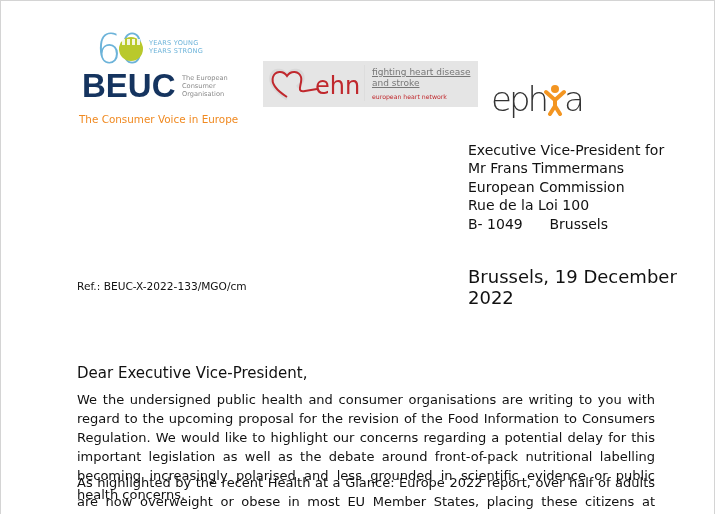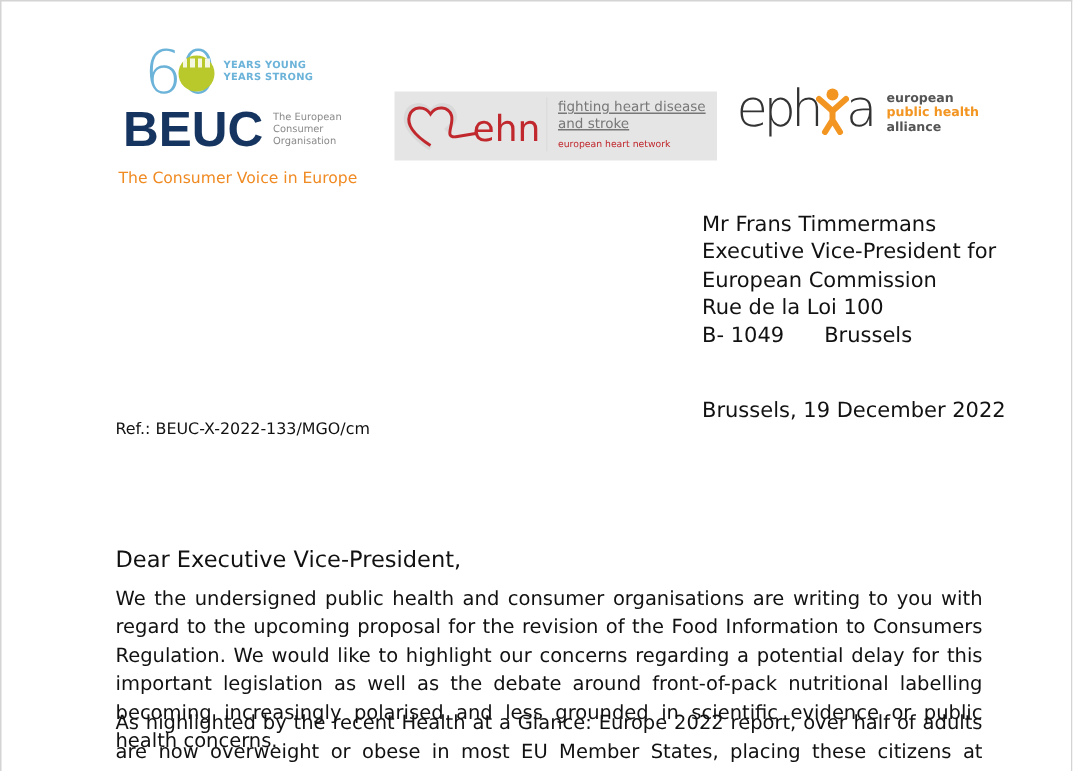--- a/index.html
+++ b/index.html
@@ -4,43 +4,43 @@
 <style>
   html, body { margin: 0; padding: 0; background: #ffffff; }
   body { width: 715px; height: 515px; overflow: hidden; position: relative; font-family: "DejaVu Sans", sans-serif; color: #111; }
   .page { position: absolute; left: 0; top: 0; width: 713px; height: 513px; border: 1px solid #d4d4d4; border-bottom: none; background: #fff; overflow: hidden; }
 
   
   .beuc { position: absolute; left: 78px; top: 30px; width: 170px; height: 100px; }
   .beuc .sixty { position: absolute; left: 17px; top: -2px; font-family: "DejaVu Sans", sans-serif; font-size: 40px; color: #6cb3d9; font-weight: 300; line-height: 40px; letter-spacing: -2px; }
   .beuc .bubble { position: absolute; left: 40px; top: 6px; width: 24px; height: 24px; border-radius: 50%; background: #b9c92c; }
   .beuc .bubble:before { content: ""; position: absolute; left: 3px; top: 2px; width: 18px; height: 6px; background: repeating-linear-gradient(90deg, #fff 0 3px, transparent 3px 5px); opacity: .85; }
-  .beuc .tag { position: absolute; left: 70px; top: 8px; font-size: 6.6px; font-weight: bold; color: #6cb3d9; line-height: 8px; letter-spacing: .2px; }
+  .beuc .tag { position: absolute; left: 70px; top: 8px; font-size: 6.6px; font-weight: normal; color: #6cb3d9; line-height: 8px; letter-spacing: .2px; }
   .beuc .word { position: absolute; left: 3px; top: 38px; font-family: "Liberation Sans", sans-serif; font-weight: bold; font-size: 33px; color: #15345f; letter-spacing: 0px; line-height: 34px; }
   .beuc .org { position: absolute; left: 103px; top: 43px; font-size: 6.6px; color: #8a8a8a; line-height: 8px; }
   .beuc .voice { position: absolute; left: 0px; top: 82px; font-size: 10.4px; color: #f08a22; white-space: nowrap; }
 
   
   .ehn { position: absolute; left: 262px; top: 60px; width: 215px; height: 46px; background: #e5e5e5; }
   .ehn svg { position: absolute; left: 2px; top: 2px; }
   .ehn .divider { position: absolute; left: 101px; top: 4px; width: 1px; height: 36px; background: #ddd; }
   .ehn .tag1 { position: absolute; left: 109px; top: 6px; font-size: 9px; color: #777; line-height: 11px; text-decoration: underline; }
   .ehn .tag2 { position: absolute; left: 109px; top: 32px; font-size: 6.2px; color: #c0282d; }
 
   
-  .epha { position: absolute; left: 490px; top: 52px; width: 170px; height: 48px; }
+  .epha { position: absolute; left: 490px; top: 78px; width: 170px; height: 48px; }
   .epha .letters { position: absolute; left: 0px; top: 0px; font-family: "DejaVu Sans", sans-serif; font-size: 34px; color: #333; letter-spacing: -3px; line-height: 40px; font-weight: 300; }
   .epha .fig { position: absolute; left: 53px; top: 5px; }
   .epha .txt { position: absolute; left: 100px; top: 8px; font-size: 8.4px; line-height: 9.4px; color: #555; font-weight: bold; }
   .epha .txt .or { color: #f39521; }
 
   
   .address { position: absolute; left: 467px; top: 140px; font-size: 14px; line-height: 18.4px; color: #111; }
   .address .line { white-space: pre; }
-  .date { position: absolute; left: 467px; top: 265px; font-size: 14px; color: #111; text-align: right; }
+  .date { position: absolute; left: 467px; top: 265px; font-size: 18px; color: #111; }
   .ref { position: absolute; left: 76px; top: 266px; font-size: 10.6px; color: #111; margin-top: 13px; }
 
   .subject { position: absolute; left: 76px; top: 320px; width: 580px; font-size: 13px; font-weight: bold; line-height: 17px; }
   .subject .label { text-decoration: underline; }
 
   .salutation { position: absolute; left: 76px; top: 363px; font-size: 15px; }
 
   .para { position: absolute; left: 76px; width: 578px; font-size: 13px; line-height: 19.1px; text-align: justify; text-align-last: left; }
   .p1 { top: 389px; }
   .p2 { top: 472px; }
@@ -80,30 +80,25 @@
     <div class="tag2">european heart network</div>
   </div>
 
   <div class="epha">
     <div class="letters">ep<span style="color:#333">h</span><span style="display:inline-block;width:18px"></span>a</div>
     <svg class="fig" width="22" height="32" viewBox="0 0 22 32">
       <circle cx="11" cy="5" r="4" fill="#f39521"></circle>
       <path d="M2 8 L11 16 L20 8" fill="none" stroke="#f39521" stroke-width="4" stroke-linecap="round"></path>
       <path d="M11 16 L11 22 L6 30 M11 22 L16 30" fill="none" stroke="#f39521" stroke-width="4" stroke-linecap="round"></path>
     </svg>
-    <div class="txt">
-      <div>european</div>
-      <div class="or">public health</div>
-      <div>alliance</div>
-    </div>
   </div>
 
   <div class="address">
+    <div class="line">Executive Vice-President for</div>
     <div class="line">Mr Frans Timmermans</div>
-    <div class="line">Executive Vice-President for</div>
     <div class="line">European Commission</div>
     <div class="line">Rue de la Loi 100</div>
     <div class="line">B- 1049      Brussels</div>
   </div>
 
   <div class="ref">Ref.: BEUC-X-2022-133/MGO/cm</div>
   <div class="date">Brussels, 19 December 2022</div>
 
 
   <div class="salutation">Dear Executive Vice-President,</div>

